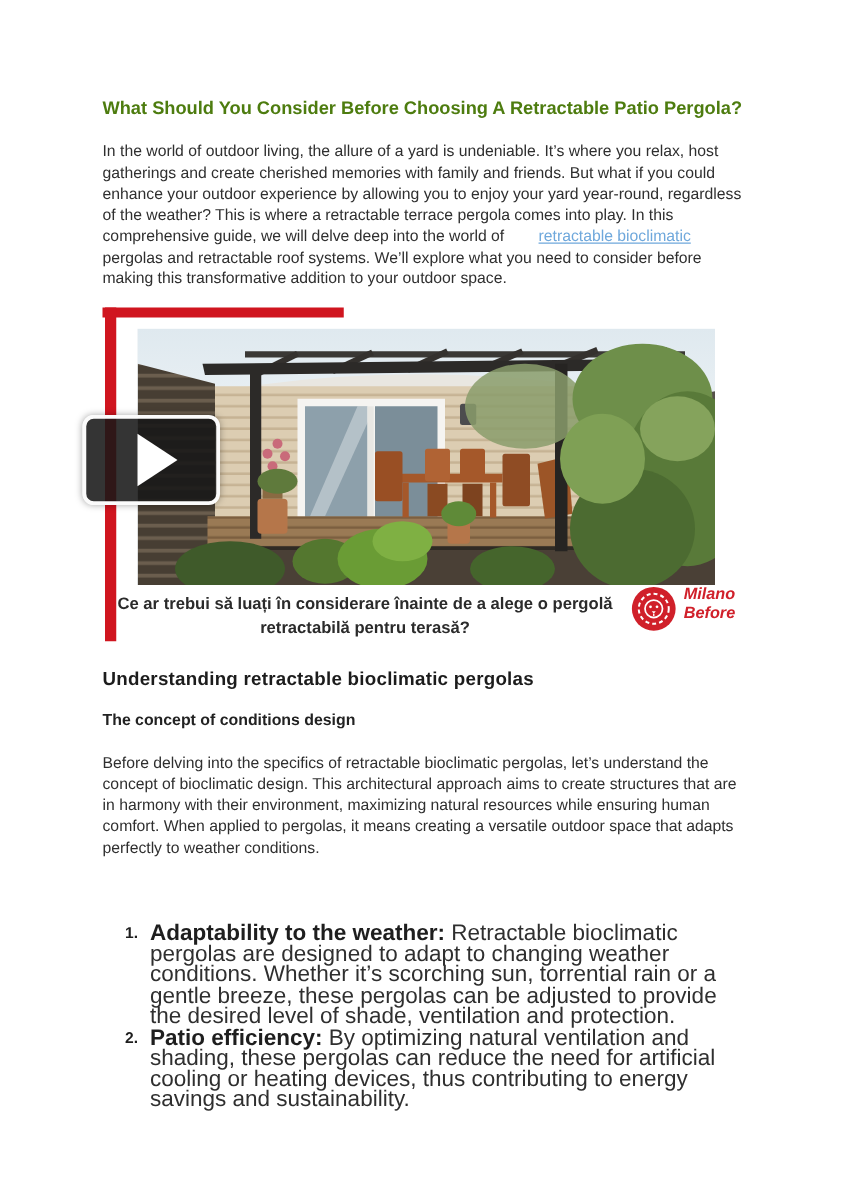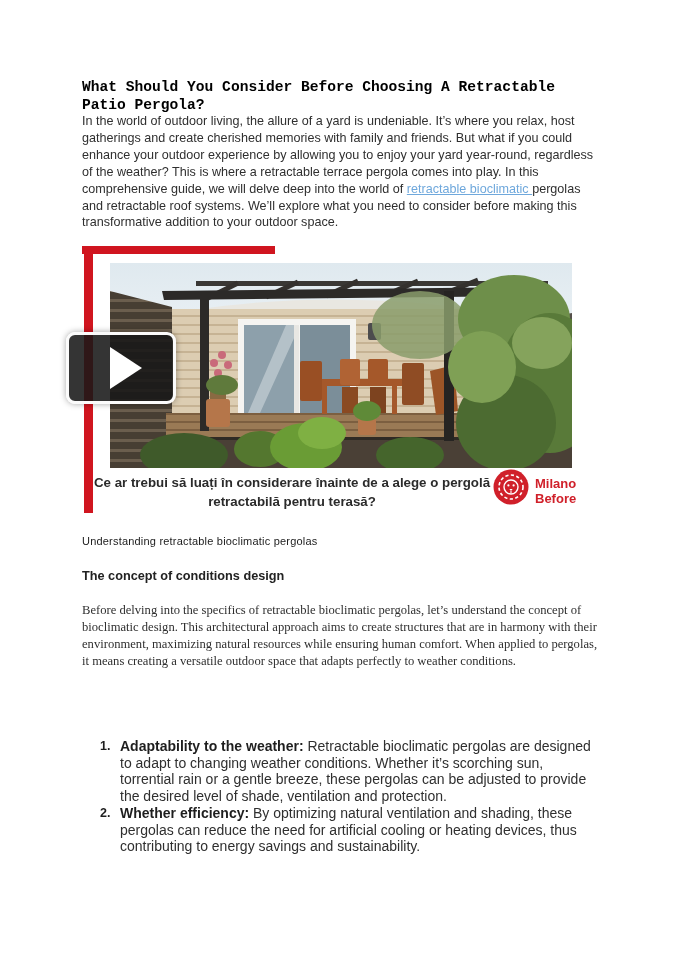--- a/index.html
+++ b/index.html
@@ -2,30 +2,30 @@
 <html><head>
 <meta charset="utf-8">
 <style>
   html,body{margin:0;padding:0;background:#ffffff;}
   .page{
     position:relative;width:678px;height:960px;background:#ffffff;
     font-family:"Liberation Sans",sans-serif;color:#2e2e2e;overflow:hidden;
   }
   .title{
     position:absolute;left:82px;top:78px;width:520px;
-    font-family:Liberation Mono, monospace;font-weight:bold;
-    font-size:14.6px;line-height:18px;color:#000000;
+    font-family:Liberation Sans, sans-serif;font-weight:bold;
+    font-size:14.6px;line-height:18px;color:#4d7c0f;
   }
   .para{
     position:absolute;left:82px;width:516px;
     font-size:12.6px;line-height:16.9px;color:#2f2f2f;
   }
   .p1{top:113px;}
-  .p2{top:602px;font-family:Liberation Serif, serif;}
-  a.inline-link{color:#6fa8dc;text-decoration:underline;cursor:pointer;}
+  .p2{top:602px;}
+  a.inline-link{color:#6fa8dc;text-decoration:underline;cursor:pointer;margin-left:24px;}
   
   .media{position:absolute;left:0;top:246px;width:678px;height:270px;}
   .frame-top{position:absolute;left:82px;top:0;width:193px;height:8px;background:#d0151f;}
   .frame-left{position:absolute;left:84px;top:0;width:9px;height:267px;background:#d0151f;}
   .photo{
     position:absolute;left:110px;top:17px;width:462px;height:205px;
     overflow:hidden;background:#e8eef2;
   }
   .photo svg{display:block;}
   .play-btn{
@@ -37,38 +37,38 @@
   .play-tri{
     width:0;height:0;margin-left:10px;
     border-left:32px solid #ffffff;
     border-top:21px solid transparent;
     border-bottom:21px solid transparent;
   }
   .caption{
     position:absolute;left:92px;top:227px;width:400px;
     text-align:center;font-weight:bold;font-size:13.3px;line-height:19px;color:#2b2b2b;
   }
-  .logo{position:absolute;left:492px;top:222px;display:flex;align-items:flex-end;}
+  .logo{position:absolute;left:504px;top:222px;display:flex;align-items:flex-start;font-style:italic;}
   .logo-text{
     margin-left:5px;font-weight:bold;font-size:13px;line-height:14.5px;color:#d0202a;
   }
   
   .h-big{
-    position:absolute;left:82px;font-weight:normal;font-size:11px;color:#1c1c1c;letter-spacing:0.2px;
+    position:absolute;left:82px;font-weight:bold;font-size:15px;color:#1c1c1c;letter-spacing:0.2px;
   }
   .h-understanding{top:535px;}
   .h-benefits{top:706px;}
   .h-sub{
     position:absolute;left:82px;top:569px;font-weight:bold;font-size:12.7px;color:#222222;
   }
   
   .benefits-list{position:absolute;left:100px;top:738px;width:492px;}
   .li{display:flex;margin-bottom:1px;}
   .li-num{width:20px;flex:none;font-weight:bold;font-size:12.5px;line-height:16.5px;color:#1e1e1e;}
-  .li-body{flex:1;font-size:14px;line-height:16.5px;color:#2f2f2f;}
+  .li-body{flex:1;font-size:18px;line-height:16.5px;color:#2f2f2f;}
   .li-lead{font-weight:bold;color:#1e1e1e;}
 </style>
 </head>
 <body>
 
 <div class="page">
 
   <div class="title">What Should You Consider Before Choosing A Retractable Patio Pergola?</div>
 
   <div class="para p1"><span>In the world of outdoor living, the allure of a yard is undeniable. It’s where you relax, host gatherings and create cherished memories with family and friends. But what if you could enhance your outdoor experience by allowing you to enjoy your yard year-round, regardless of the weather? This is where a retractable terrace pergola comes into play. In this comprehensive guide, we will delve deep into the world of </span><a class="inline-link">retractable bioclimatic </a><span>pergolas and retractable roof systems. We’ll explore what you need to consider before making this transformative addition to your outdoor space.</span></div>
@@ -208,17 +208,17 @@
   <div class="para p2">Before delving into the specifics of retractable bioclimatic pergolas, let’s understand the concept of bioclimatic design. This architectural approach aims to create structures that are in harmony with their environment, maximizing natural resources while ensuring human comfort. When applied to pergolas, it means creating a versatile outdoor space that adapts perfectly to weather conditions.</div>
 
 
   <div class="benefits-list">
     <div class="li">
       <span class="li-num">1.</span>
       <div class="li-body"><span class="li-lead">Adaptability to the weather:</span><span> Retractable bioclimatic pergolas are designed to adapt to changing weather conditions. Whether it’s scorching sun, torrential rain or a gentle breeze, these pergolas can be adjusted to provide the desired level of shade, ventilation and protection.</span></div>
     </div>
     <div class="li">
       <span class="li-num">2.</span>
-      <div class="li-body"><span class="li-lead">Whether efficiency:</span><span> By optimizing natural ventilation and shading, these pergolas can reduce the need for artificial cooling or heating devices, thus contributing to energy savings and sustainability.</span></div>
+      <div class="li-body"><span class="li-lead">Patio efficiency:</span><span> By optimizing natural ventilation and shading, these pergolas can reduce the need for artificial cooling or heating devices, thus contributing to energy savings and sustainability.</span></div>
     </div>
   </div>
 
 </div>
 
 </body></html>

